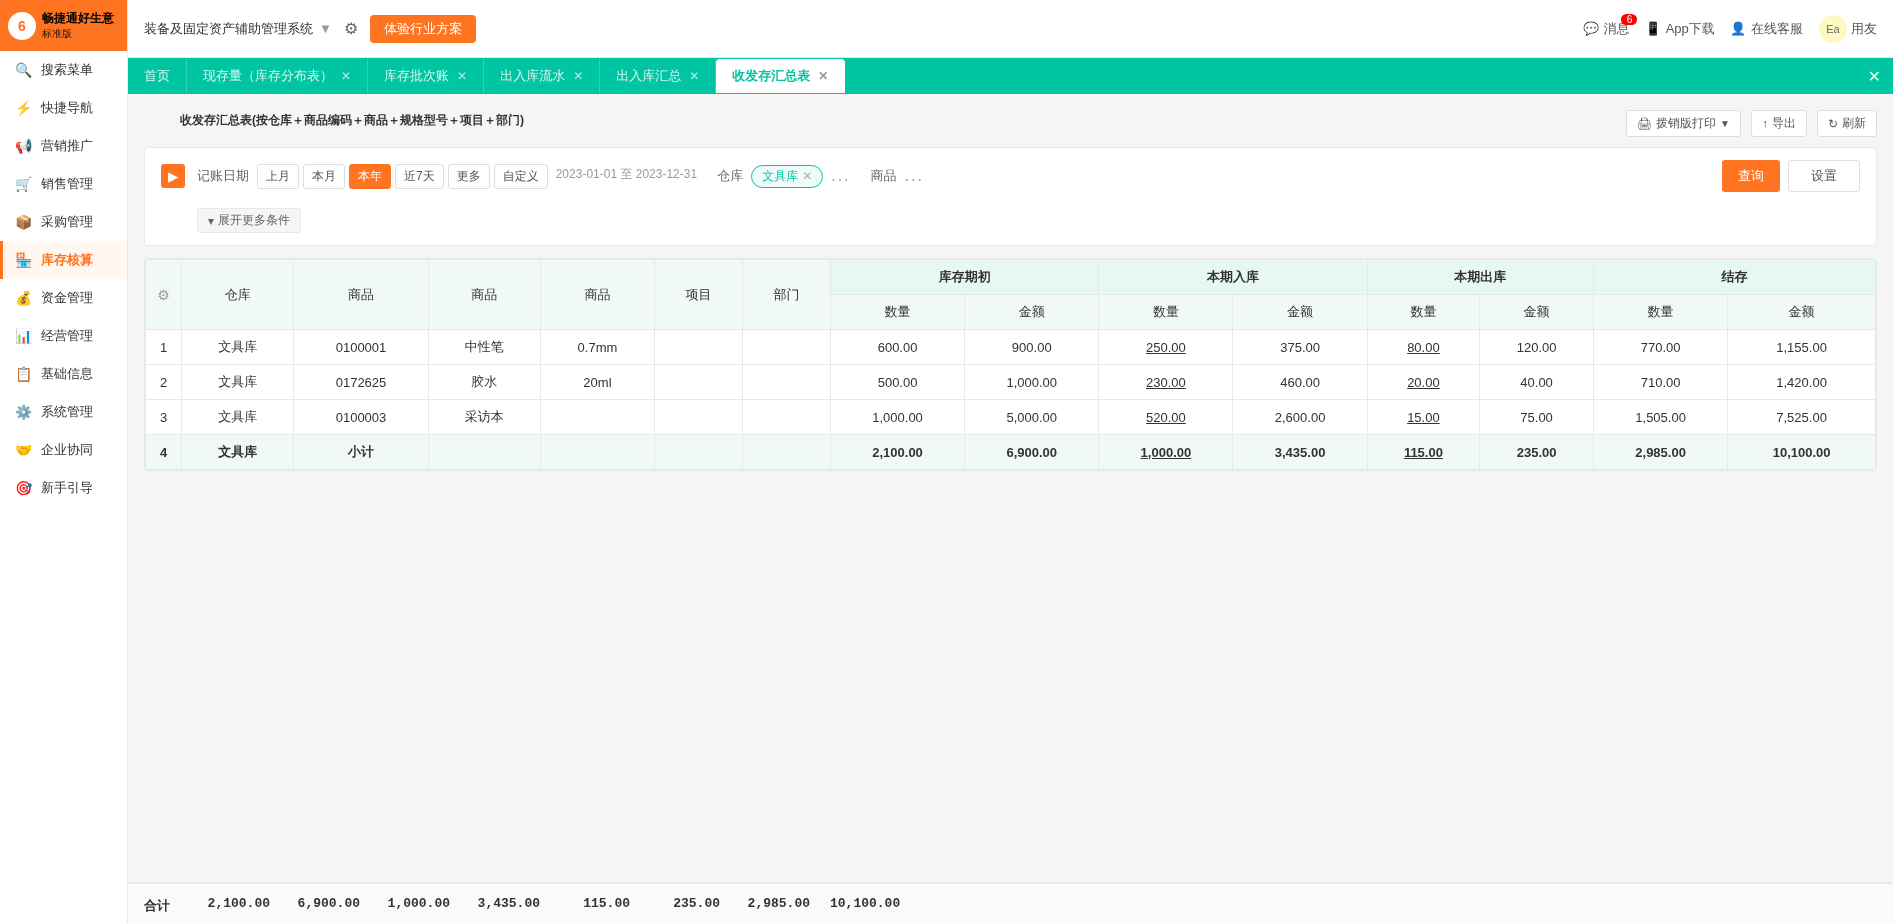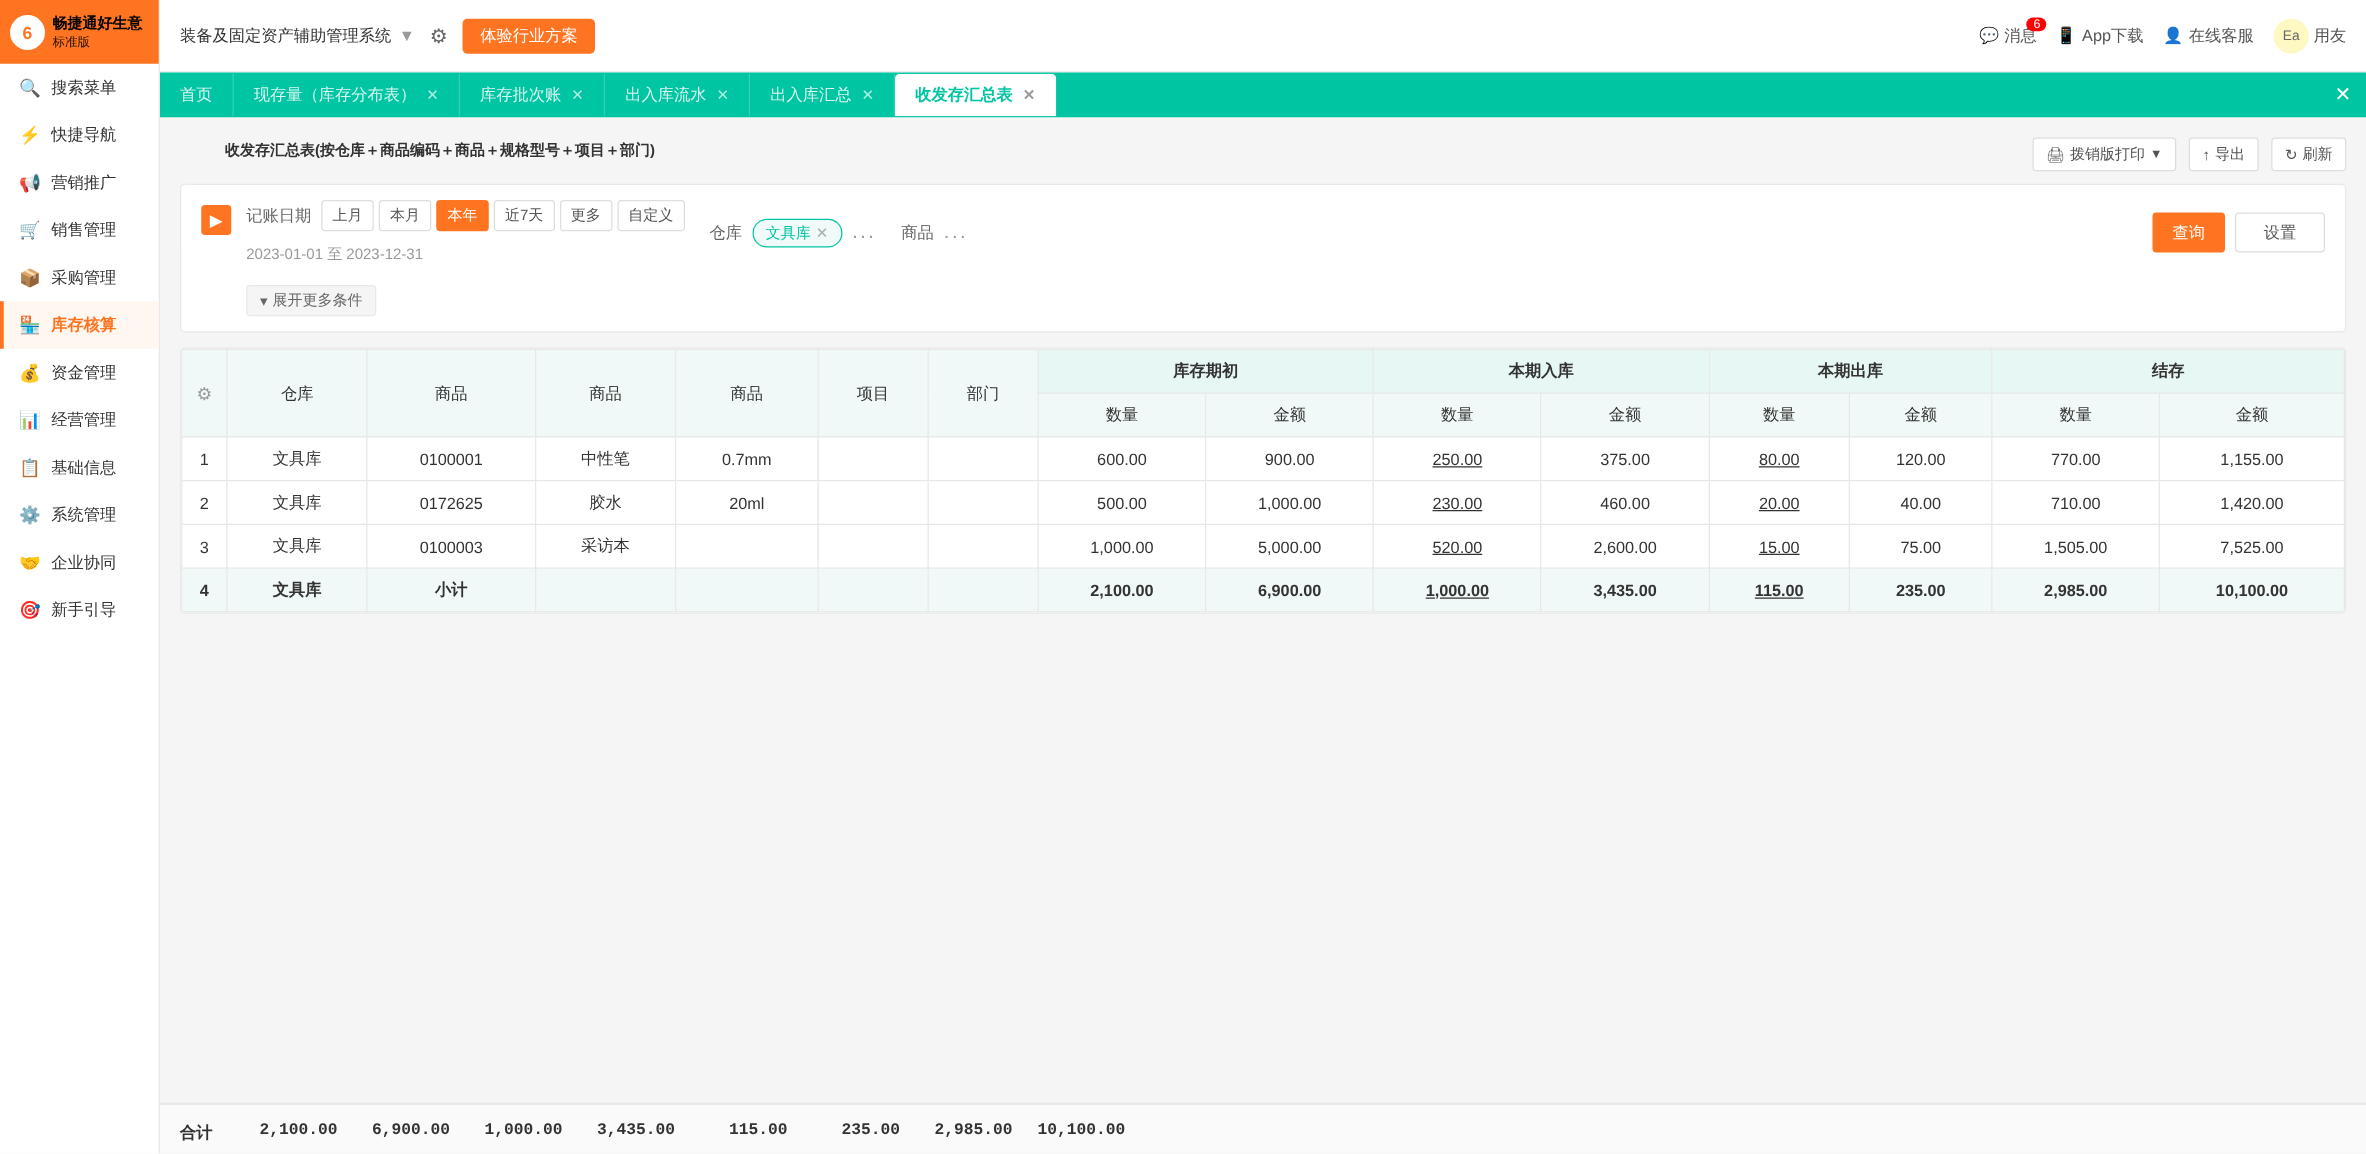--- a/index.html
+++ b/index.html
@@ -223,21 +223,21 @@
           <span>刷新</span>
         </div>
       </div>
     </div>
 
     <div class="filter-bar">
       <div class="filter-section">
         <button class="filter-collapse-btn">▶</button>
         <div class="filter-body">
           <div class="filter-row-1">
-            <div style="display:flex;align-items:flex-start;gap:8px;flex-direction:column;">
+            <div style="display:flex;align-items:flex-start;gap:8px;flex-direction:row;">
               <div style="display:flex;align-items:center;gap:8px;">
                 <span class="filter-label">记账日期</span>
                 <div class="filter-date-btns" id="date-buttons">
                     <button class="filter-date-btn">上月</button>
                     <button class="filter-date-btn">本月</button>
                     <button class="filter-date-btn active">本年</button>
                     <button class="filter-date-btn">近7天</button>
                     <button class="filter-date-btn">更多</button>
                     <button class="filter-date-btn">自定义</button>
                   </div>

